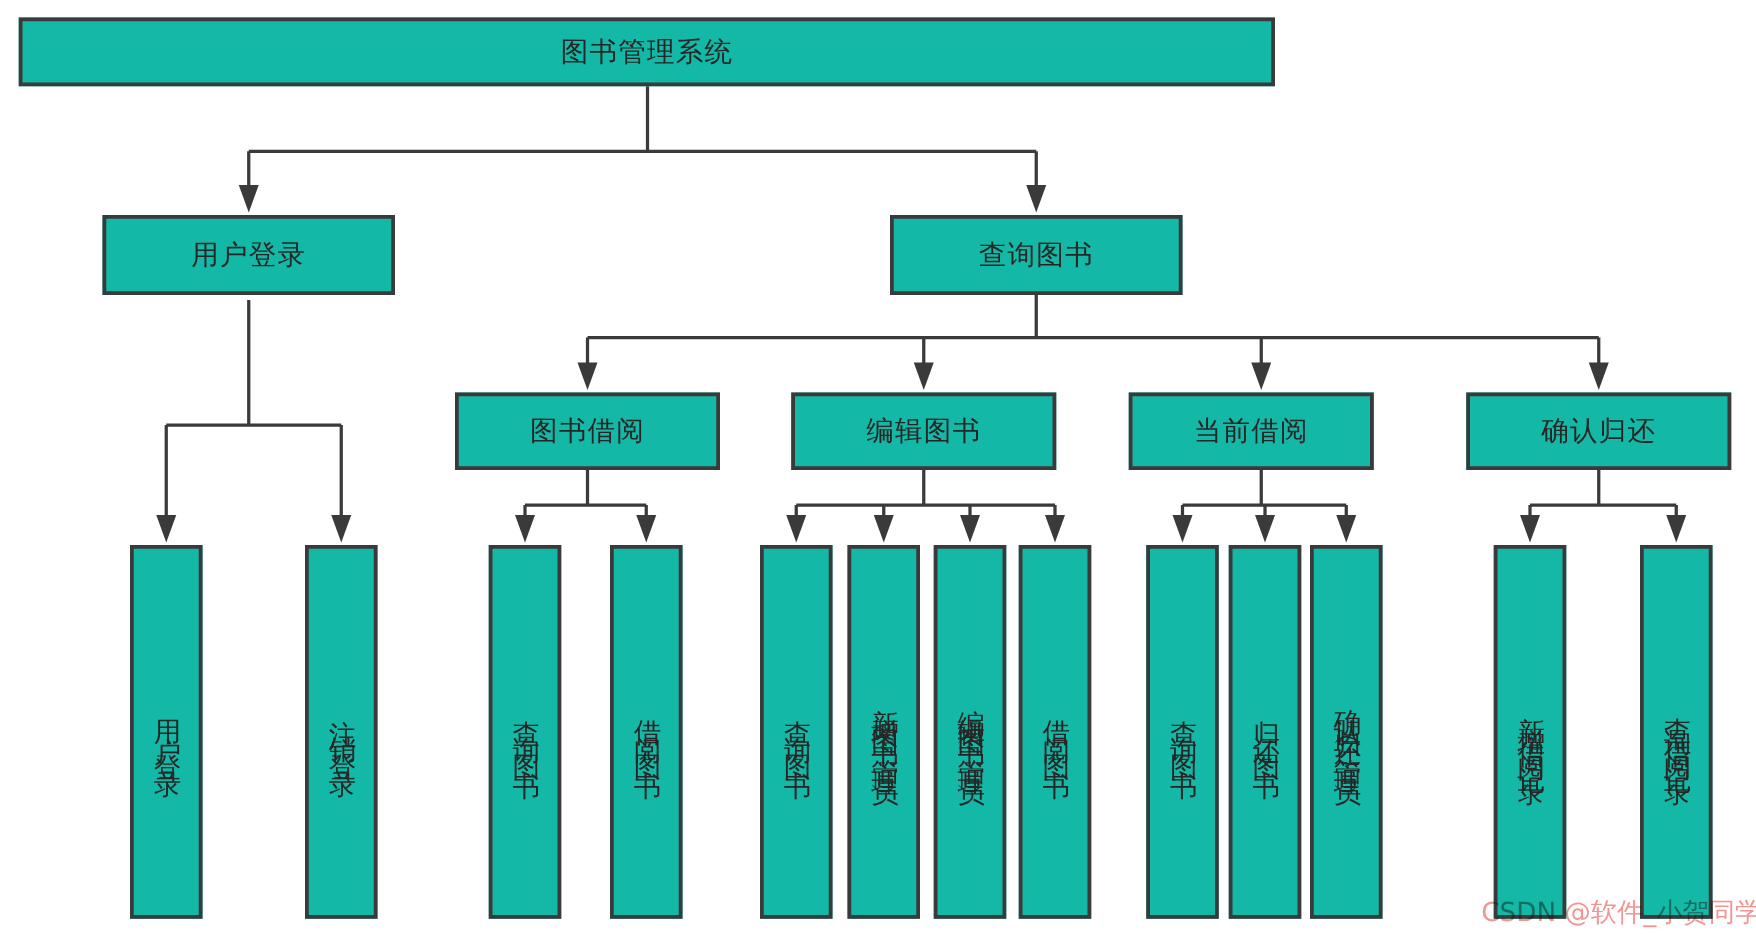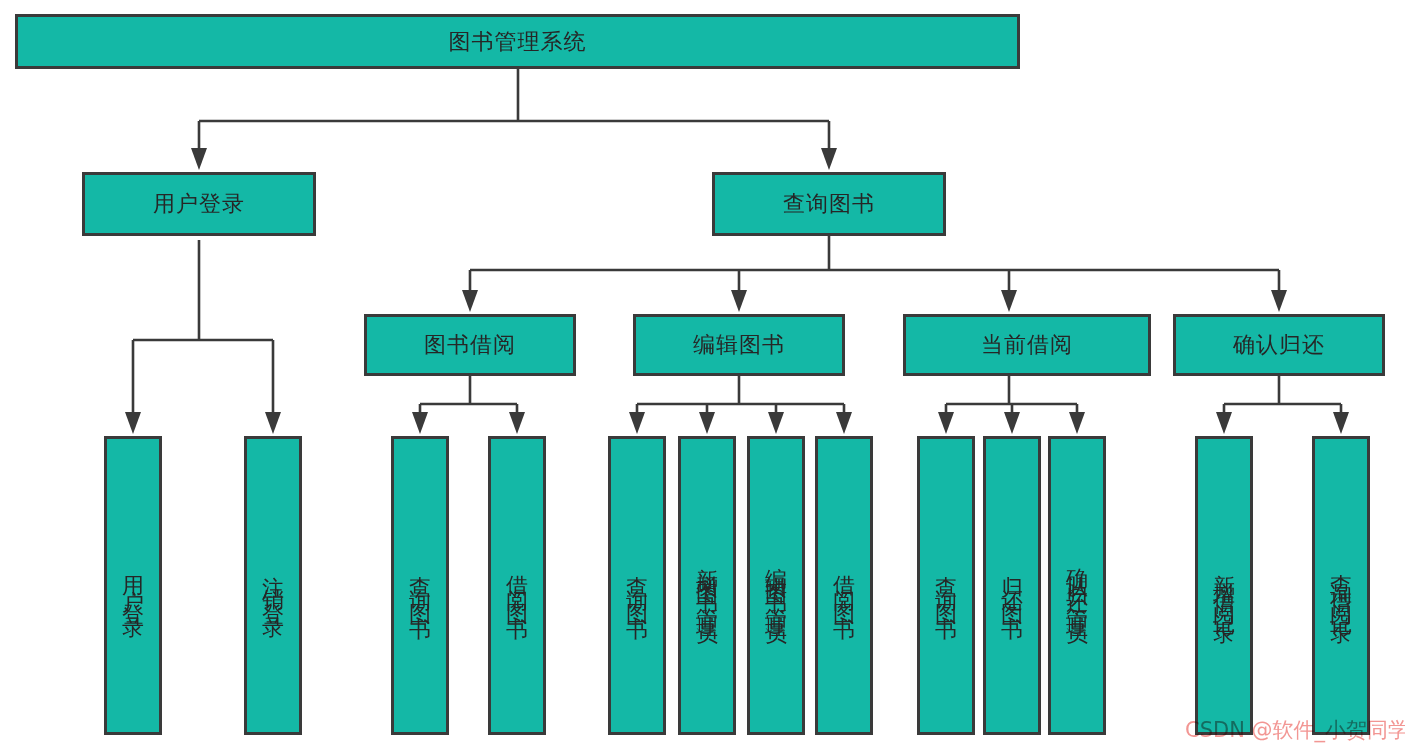--- a/index.html
+++ b/index.html
@@ -111,21 +111,21 @@
   <div class="box hbox" style="left:712px;top:172px;width:234px;height:64px">
     <span class="lbl">查询图书</span>
   </div>
 
   <div class="box hbox" style="left:364px;top:314px;width:212px;height:62px">
     <span class="lbl">图书借阅</span>
   </div>
   <div class="box hbox" style="left:633px;top:314px;width:212px;height:62px">
     <span class="lbl">编辑图书</span>
   </div>
-  <div class="box hbox" style="left:903px;top:314px;width:248px;height:62px">
+  <div class="box hbox" style="left:903px;top:314px;width:196px;height:62px">
     <span class="lbl">当前借阅</span>
   </div>
   <div class="box hbox" style="left:1173px;top:314px;width:212px;height:62px">
     <span class="lbl">确认归还</span>
   </div>
 
   <div class="box vbox" style="left:104px;top:436px;width:58px;height:299px">
     <span class="lbl">用户登录</span>
   </div>
   <div class="box vbox" style="left:244px;top:436px;width:58px;height:299px">

